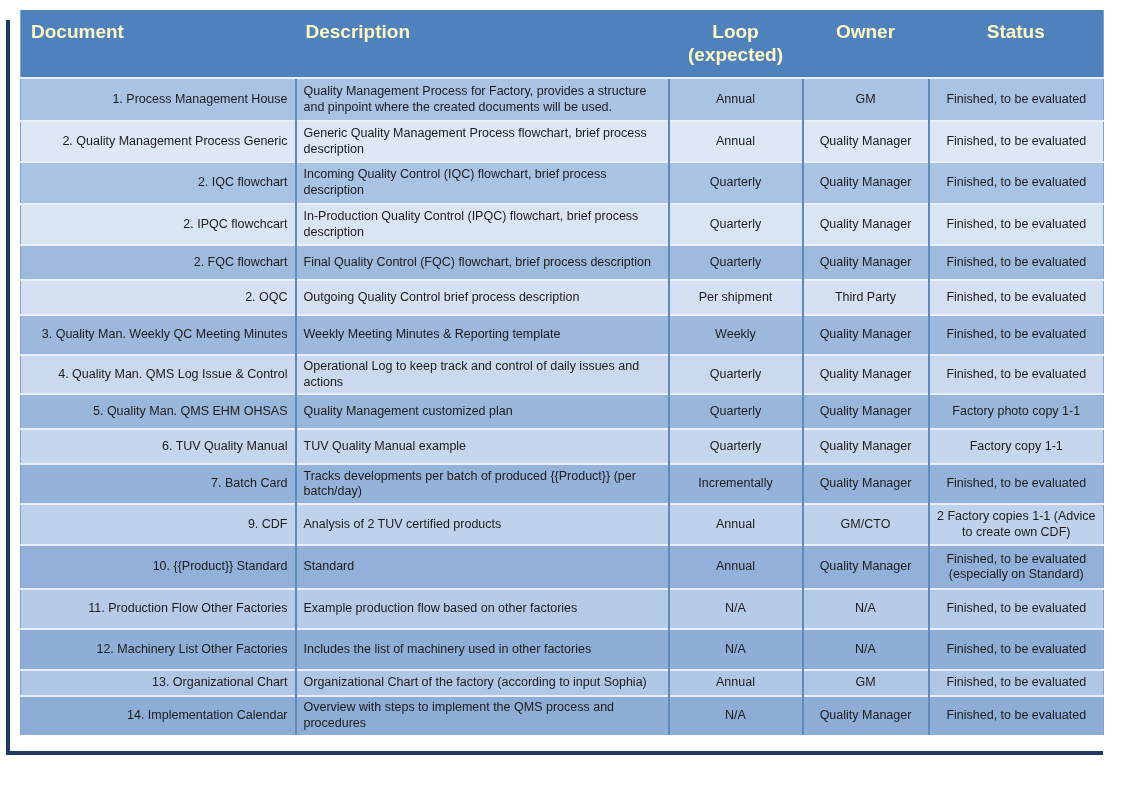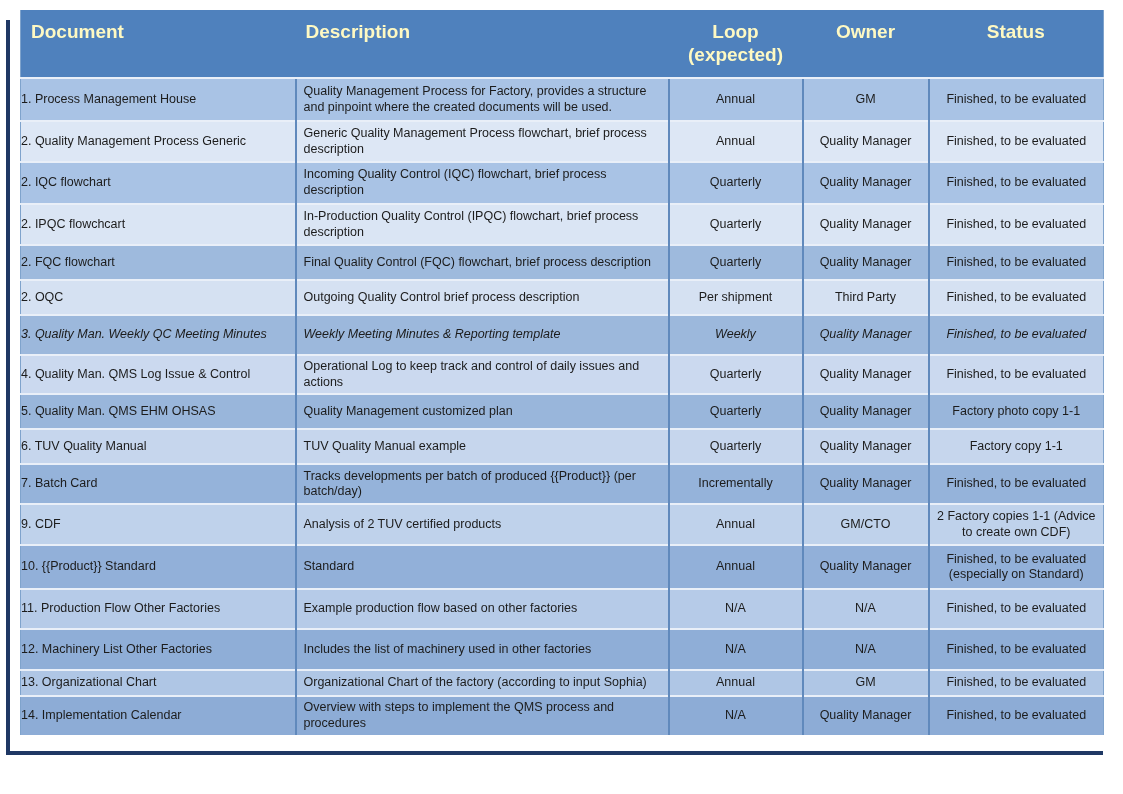--- a/index.html
+++ b/index.html
@@ -27,31 +27,31 @@
     text-align:center;line-height:1.2;
   }
   thead th.col-document,thead th.col-description{text-align:left;padding-left:10px;}
 
   tbody td{
     font-size:12.5px;color:#1c1c1c;vertical-align:middle;line-height:1.25;
     border-top:2px solid #E9EFF8;box-sizing:border-box;
     padding:3px 7px;text-align:center;word-wrap:break-word;
   }
   tbody td + td{border-left:2px solid #6089BC;}
-  tbody td.col-document{text-align:left;padding-left:0;}
+  tbody td.col-document{text-align:right;padding-left:0;}
   tbody td.col-description{text-align:left;}
 
   
   tbody tr:nth-child(1){height:43px;background:#A9C3E5;}
   tbody tr:nth-child(2){height:41px;background:#DDE7F5;}
   tbody tr:nth-child(3){height:42px;background:#A9C3E5;}
   tbody tr:nth-child(4){height:41px;background:#DAE5F4;}
   tbody tr:nth-child(5){height:35px;background:#9EBADD;}
   tbody tr:nth-child(6){height:35px;background:#D5E1F2;}
-  tbody tr:nth-child(7){height:40px;background:#9CB8DC;font-style:italic;}
+  tbody tr:nth-child(7){height:40px;background:#9CB8DC;}
   tbody tr:nth-child(8){height:28px;background:#CBD9EF;}
   tbody tr:nth-child(9){height:35px;background:#99B6DB;}
   tbody tr:nth-child(10){height:35px;background:#C6D6ED;}
   tbody tr:nth-child(11){height:40px;background:#95B3DA;}
   tbody tr:nth-child(12){height:41px;background:#BFD2EB;}
   tbody tr:nth-child(13){height:44px;background:#92B0D9;}
   tbody tr:nth-child(14){height:40px;background:#B6CBE8;}
   tbody tr:nth-child(15){height:41px;background:#8FAED7;border-radius:7px;}
   tbody tr:nth-child(16){height:26px;background:#AFC6E5;}
   tbody tr:nth-child(17){height:27px;background:#8DACD6;}

